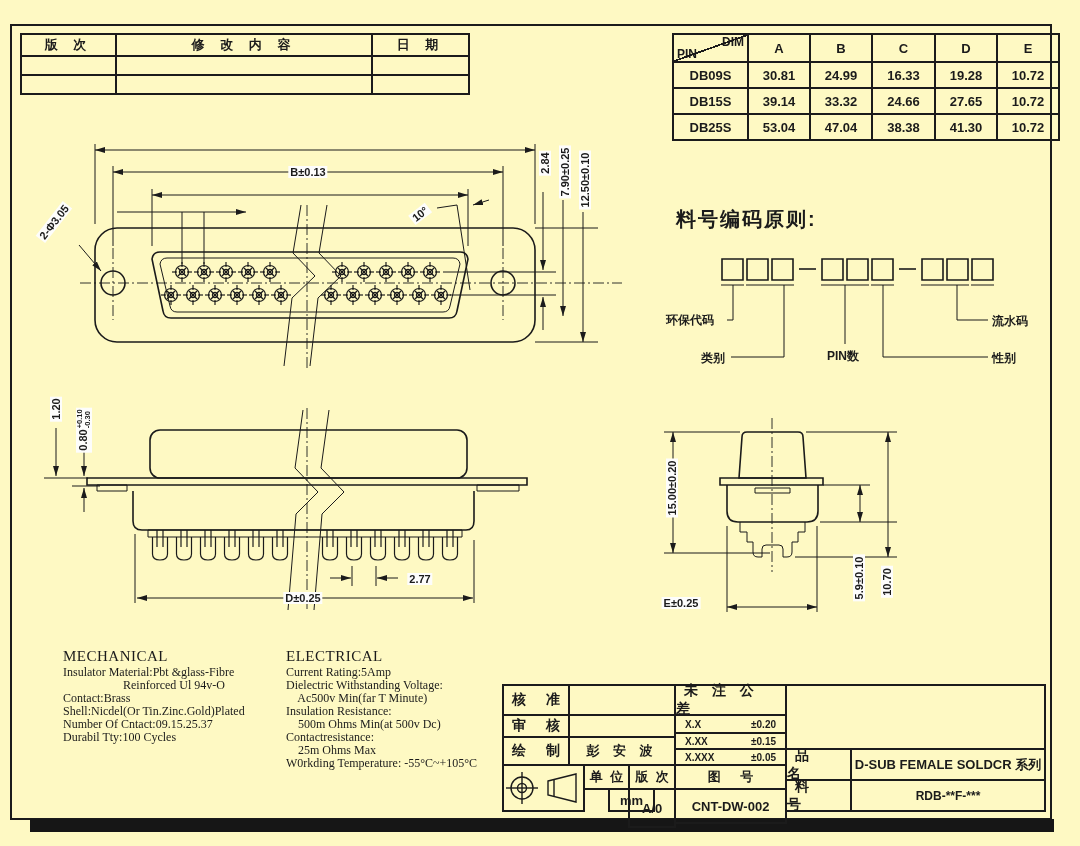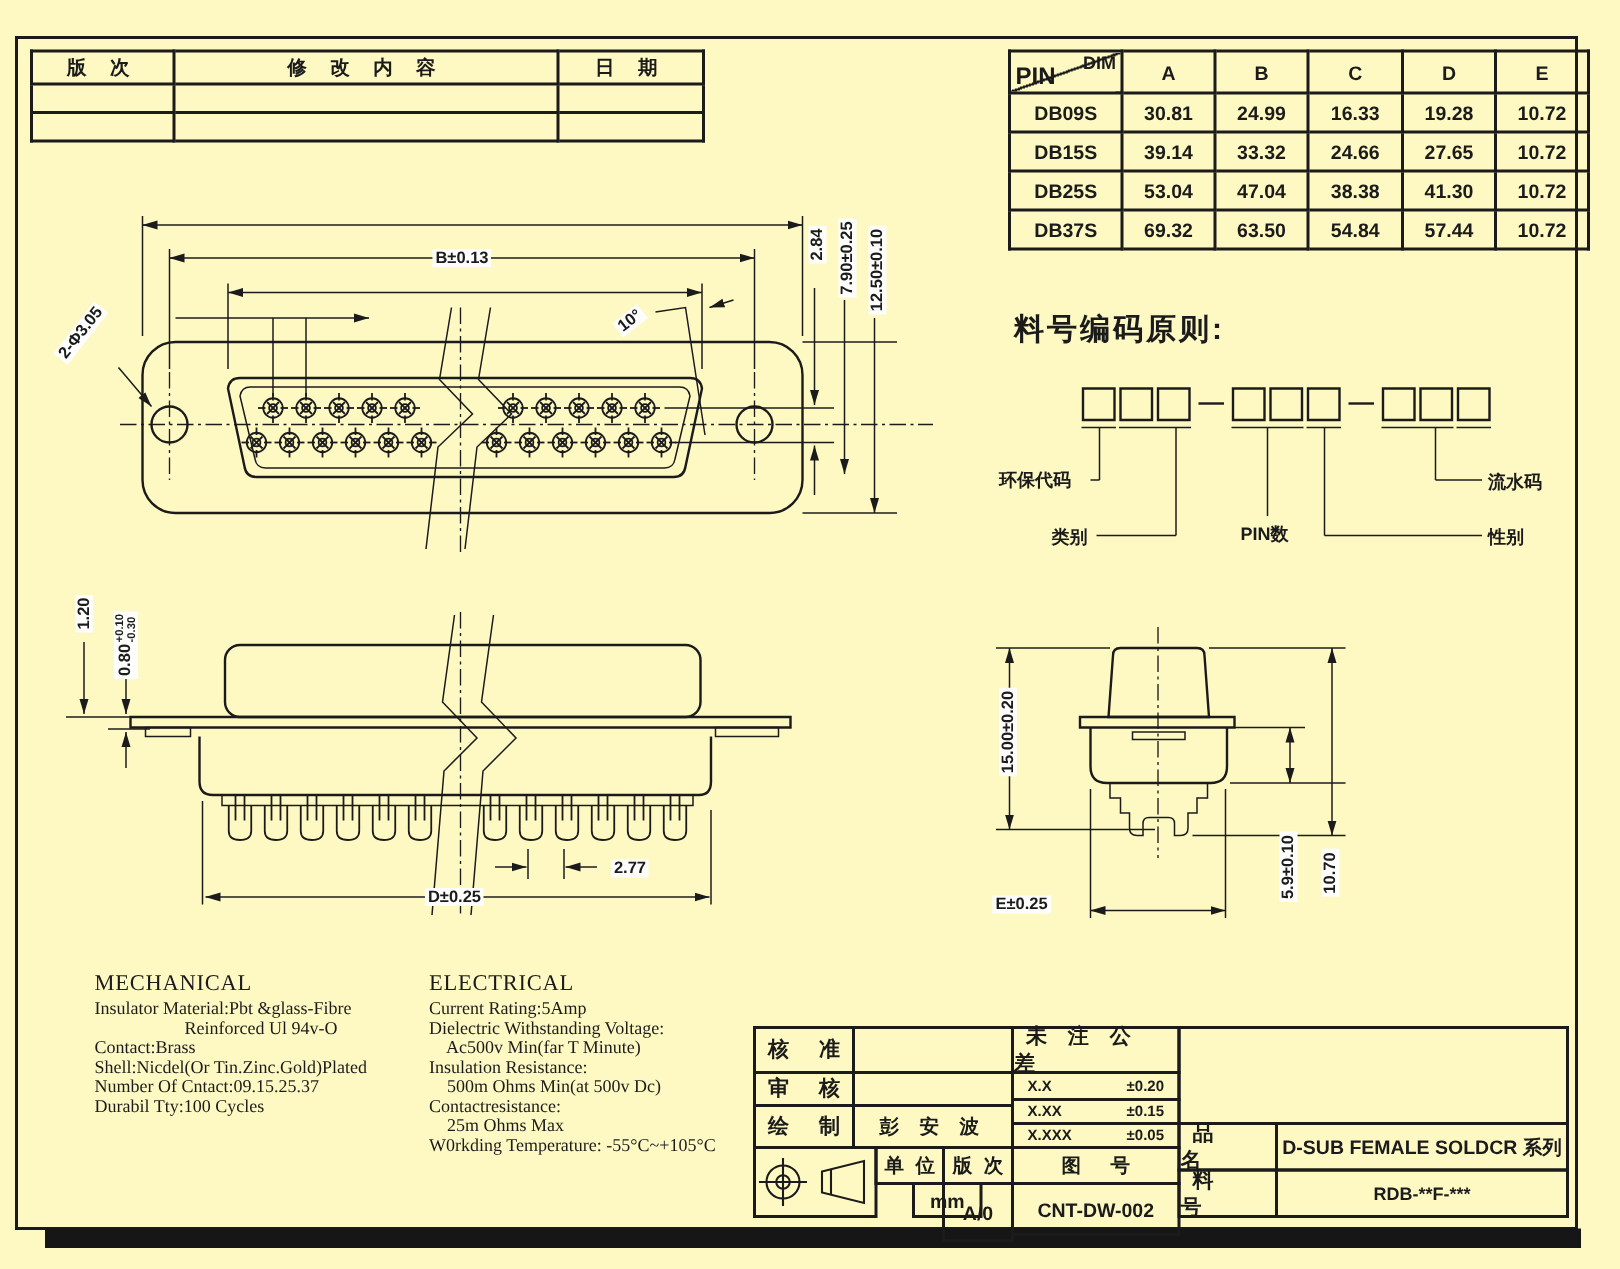--- a/index.html
+++ b/index.html
@@ -16,21 +16,21 @@
   table{border-collapse:collapse;table-layout:fixed;}
   td,th{border:2px solid #1b1b1b;font-weight:bold;text-align:center;padding:0;overflow:hidden;}
   .rev-table{position:absolute;left:20px;top:33px;}
   .rev-table th{height:20px;font-size:13px;letter-spacing:6px;}
   .rev-table td{height:17px;}
   .dim-table{position:absolute;left:672px;top:33px;font-size:13px;}
   .dim-table th{height:26px;font-size:13px;}
   .dim-table td{height:24px;}
   .diag{position:relative;background:linear-gradient(to bottom right,transparent 48.5%,#1b1b1b 48.5%,#1b1b1b 52%,transparent 52%);}
   .diag .tr{position:absolute;right:3px;top:0;font-size:12px;}
-  .diag .bl{position:absolute;left:3px;bottom:0;font-size:16px;}
+  .diag .bl{position:absolute;left:3px;bottom:0;font-size:12px;}
   
   .lbl{position:absolute;font-size:12px;font-weight:bold;white-space:nowrap;}
   .dim{position:absolute;font-size:11px;font-weight:bold;white-space:nowrap;background:#fdfdfc;
        padding:0 2px;transform:translate(-50%,-50%);}
   .rot{transform:translate(-50%,-50%) rotate(-90deg);}
   .r52{transform:translate(-50%,-50%) rotate(-52deg);}
   .r38{transform:translate(-50%,-50%) rotate(-38deg);}
   .tolstack{display:inline-flex;flex-direction:column;font-size:7.5px;line-height:8px;vertical-align:middle;margin-left:1px;}
   .coding-title{position:absolute;left:676px;top:206px;font-size:20px;font-weight:bold;letter-spacing:2px;}
   
@@ -275,28 +275,20 @@
           <td>10.72</td>
     </tr>
     <tr>
       <td>DB25S</td>
           <td>53.04</td>
           <td>47.04</td>
           <td>38.38</td>
           <td>41.30</td>
           <td>10.72</td>
     </tr>
-    <tr>
-      <td>DB37S</td>
-          <td>69.32</td>
-          <td>63.50</td>
-          <td>54.84</td>
-          <td>57.44</td>
-          <td>10.72</td>
-    </tr>
   </tbody>
     </table>
 
   <div class="coding-title">料号编码原则:</div>
   <div class="lbl" style="left:666px;top:312px;">环保代码</div>
   <div class="lbl" style="left:701px;top:350px;">类别</div>
   <div class="lbl" style="left:827px;top:348px;">PIN数</div>
   <div class="lbl" style="left:992px;top:313px;">流水码</div>
   <div class="lbl" style="left:992px;top:350px;">性别</div>
 

